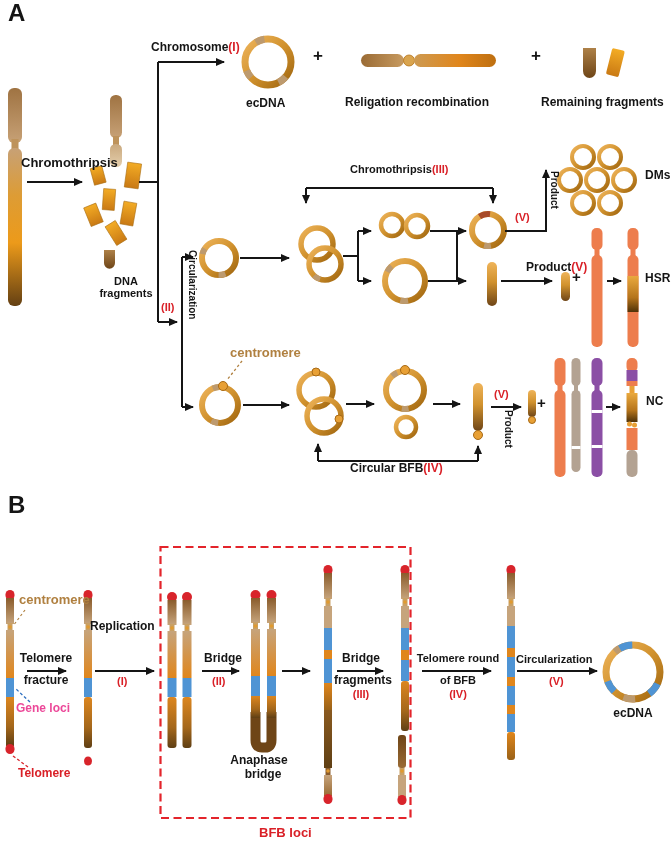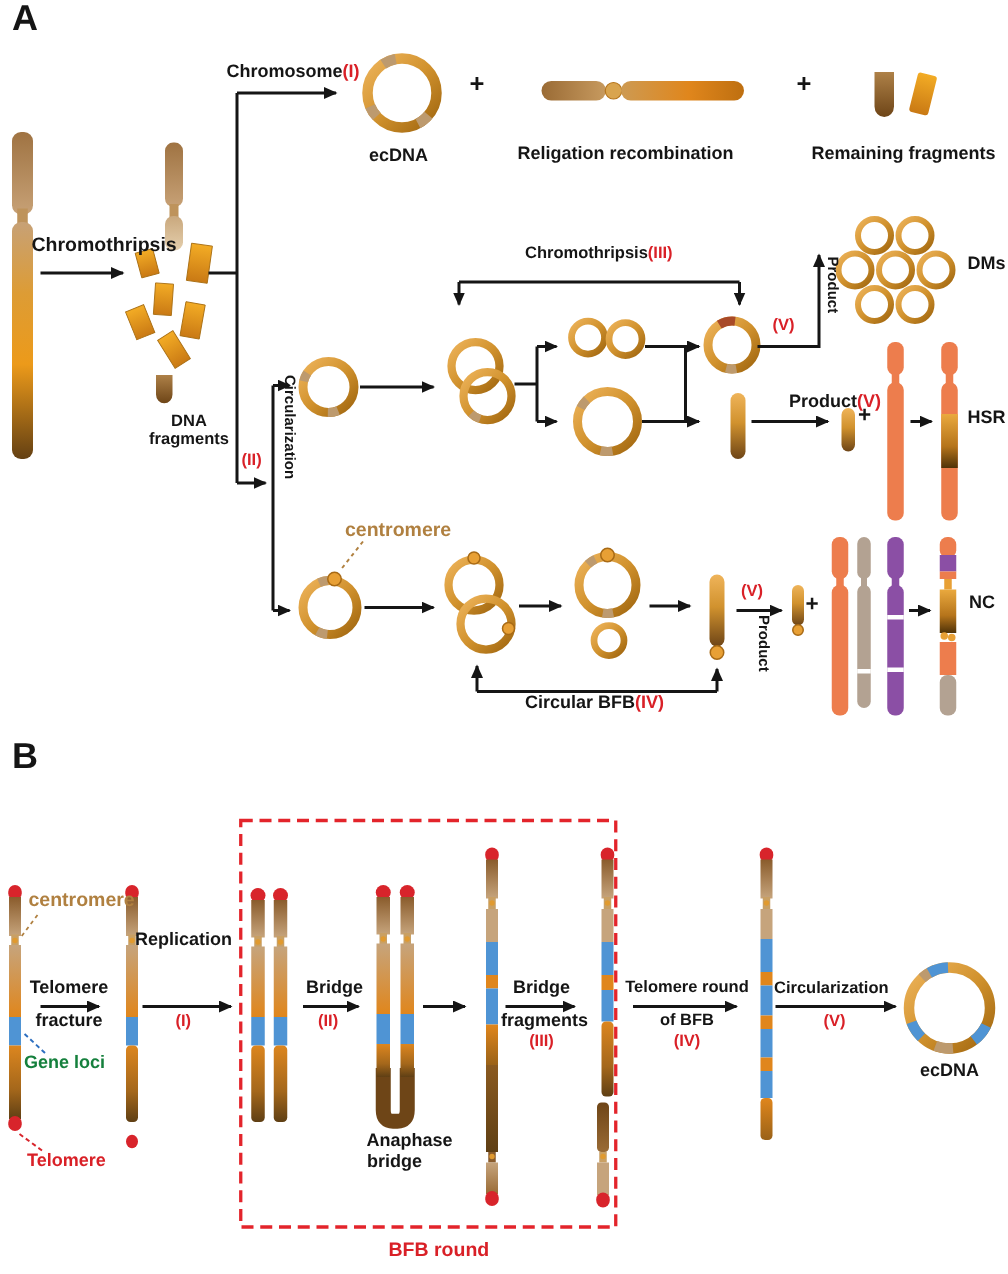--- a/index.html
+++ b/index.html
@@ -7,21 +7,21 @@
          font-family:"Liberation Sans",sans-serif;overflow:hidden}
   .stage svg{position:absolute;left:0;top:0}
   .lbl{position:absolute;font-weight:bold;color:#151515;font-size:12px;line-height:1.12;white-space:nowrap}
   .sm{font-size:11px}
   .xs{font-size:13px}
   .big{font-size:24px}
   .plus{font-size:17px}
   .plus2{font-size:15px}
   .red{color:#D92027}
   .tan{color:#B08040}
-  .blu{color:#15803d}
+  .blu{color:#ec4899}
   .ctr{text-align:center;white-space:normal}
   .vert{transform:rotate(90deg);transform-origin:left top;font-size:10px}
 </style>
 </head>
 <body>
 
 <div class="stage">
 
 <svg width="672" height="849" viewBox="0 0 672 849">
   <defs>
@@ -467,30 +467,30 @@
 <div class="lbl ctr" style="left:16px;top:674px;width:60px">fracture</div>
 <div class="lbl blu" style="left:16px;top:702px">Gene loci</div>
 <div class="lbl red" style="left:18px;top:767px">Telomere</div>
 
 <div class="lbl" style="left:90px;top:620px">Replication</div>
 <div class="lbl sm red" style="left:117px;top:675px">(I)</div>
 
 <div class="lbl" style="left:204px;top:652px">Bridge</div>
 <div class="lbl sm red" style="left:212px;top:675px">(II)</div>
 
-<div class="lbl ctr" style="left:236px;top:754px;width:74px">Anaphase</div>
+<div class="lbl ctr" style="left:222px;top:754px;width:74px">Anaphase</div>
 <div class="lbl ctr" style="left:226px;top:768px;width:74px">bridge</div>
 
 <div class="lbl ctr" style="left:334px;top:652px;width:54px">Bridge</div>
 <div class="lbl ctr" style="left:334px;top:674px;width:54px">fragments</div>
 <div class="lbl sm red ctr" style="left:334px;top:688px;width:54px">(III)</div>
 
 <div class="lbl sm ctr" style="left:414px;top:652px;width:88px">Telomere round</div>
 <div class="lbl sm ctr" style="left:414px;top:674px;width:88px">of BFB</div>
 <div class="lbl sm red ctr" style="left:414px;top:688px;width:88px">(IV)</div>
 
 <div class="lbl sm" style="left:516px;top:653px">Circularization</div>
 <div class="lbl sm red" style="left:549px;top:675px">(V)</div>
 
 <div class="lbl ctr" style="left:610px;top:707px;width:46px">ecDNA</div>
-<div class="lbl red" style="left:259px;top:826px;font-size:13px">BFB round</div>
+<div class="lbl red" style="left:259px;top:826px;font-size:13px">BFB loci</div>
 
 </div>
 
 </body></html>

